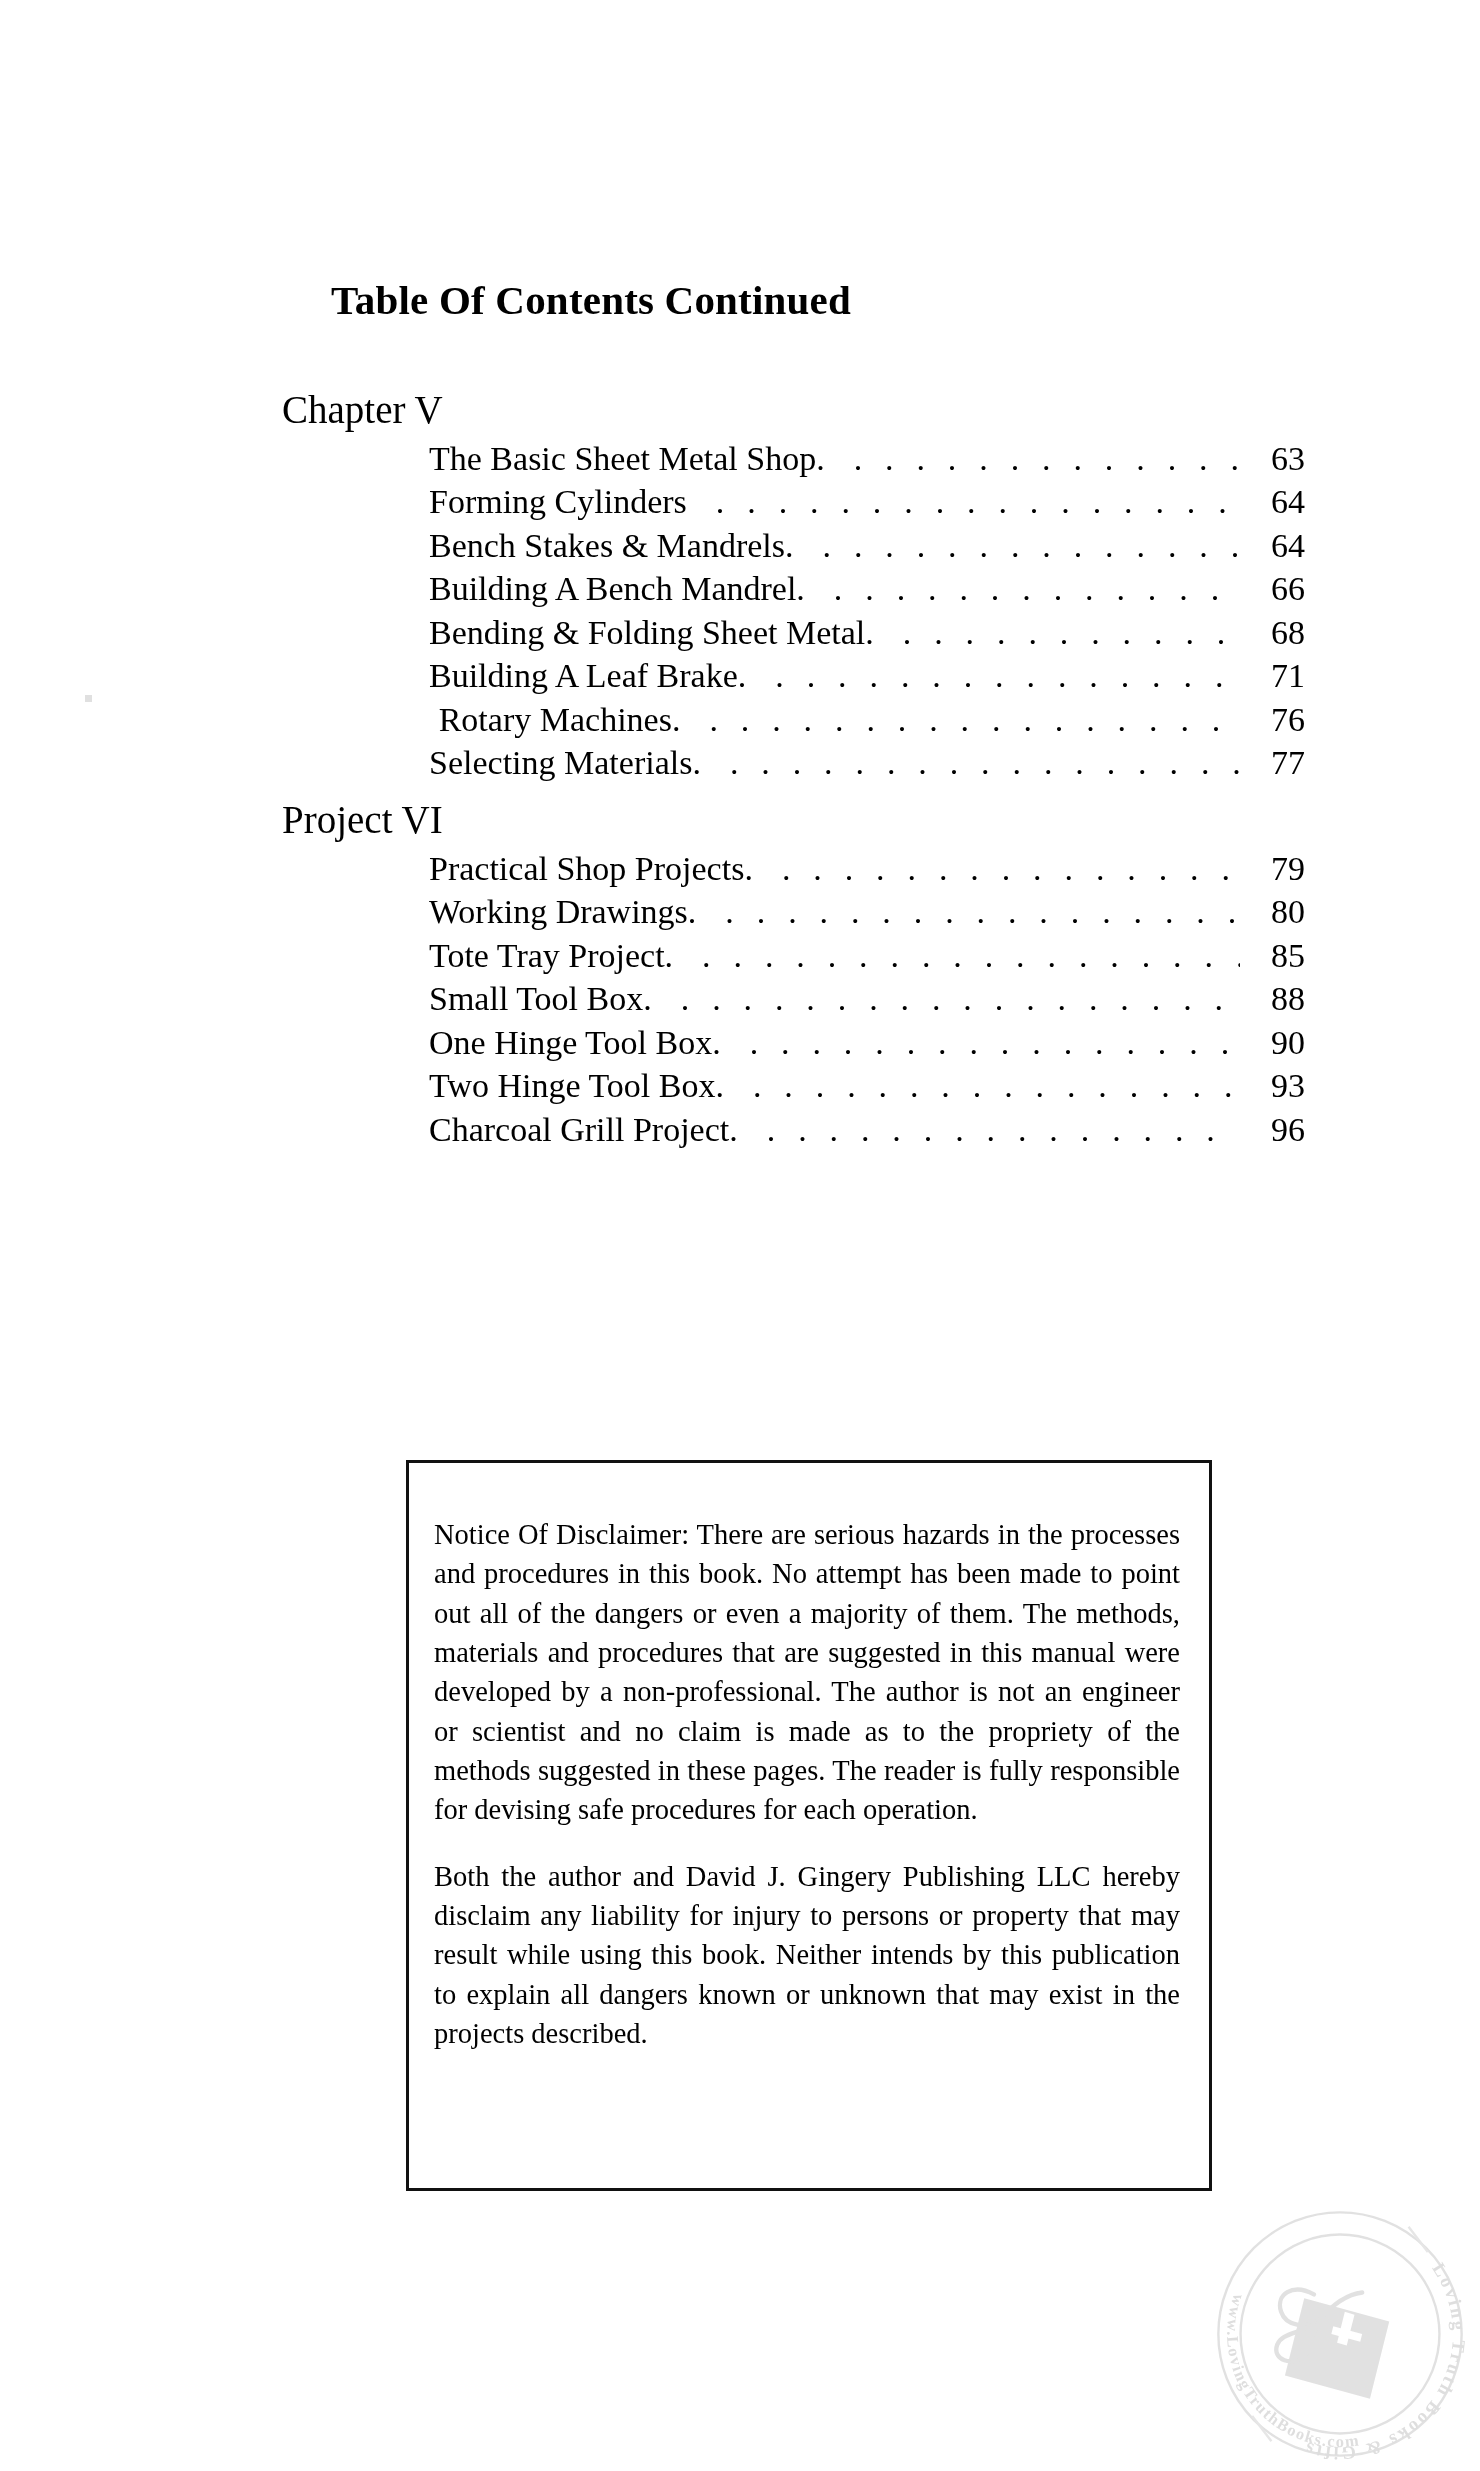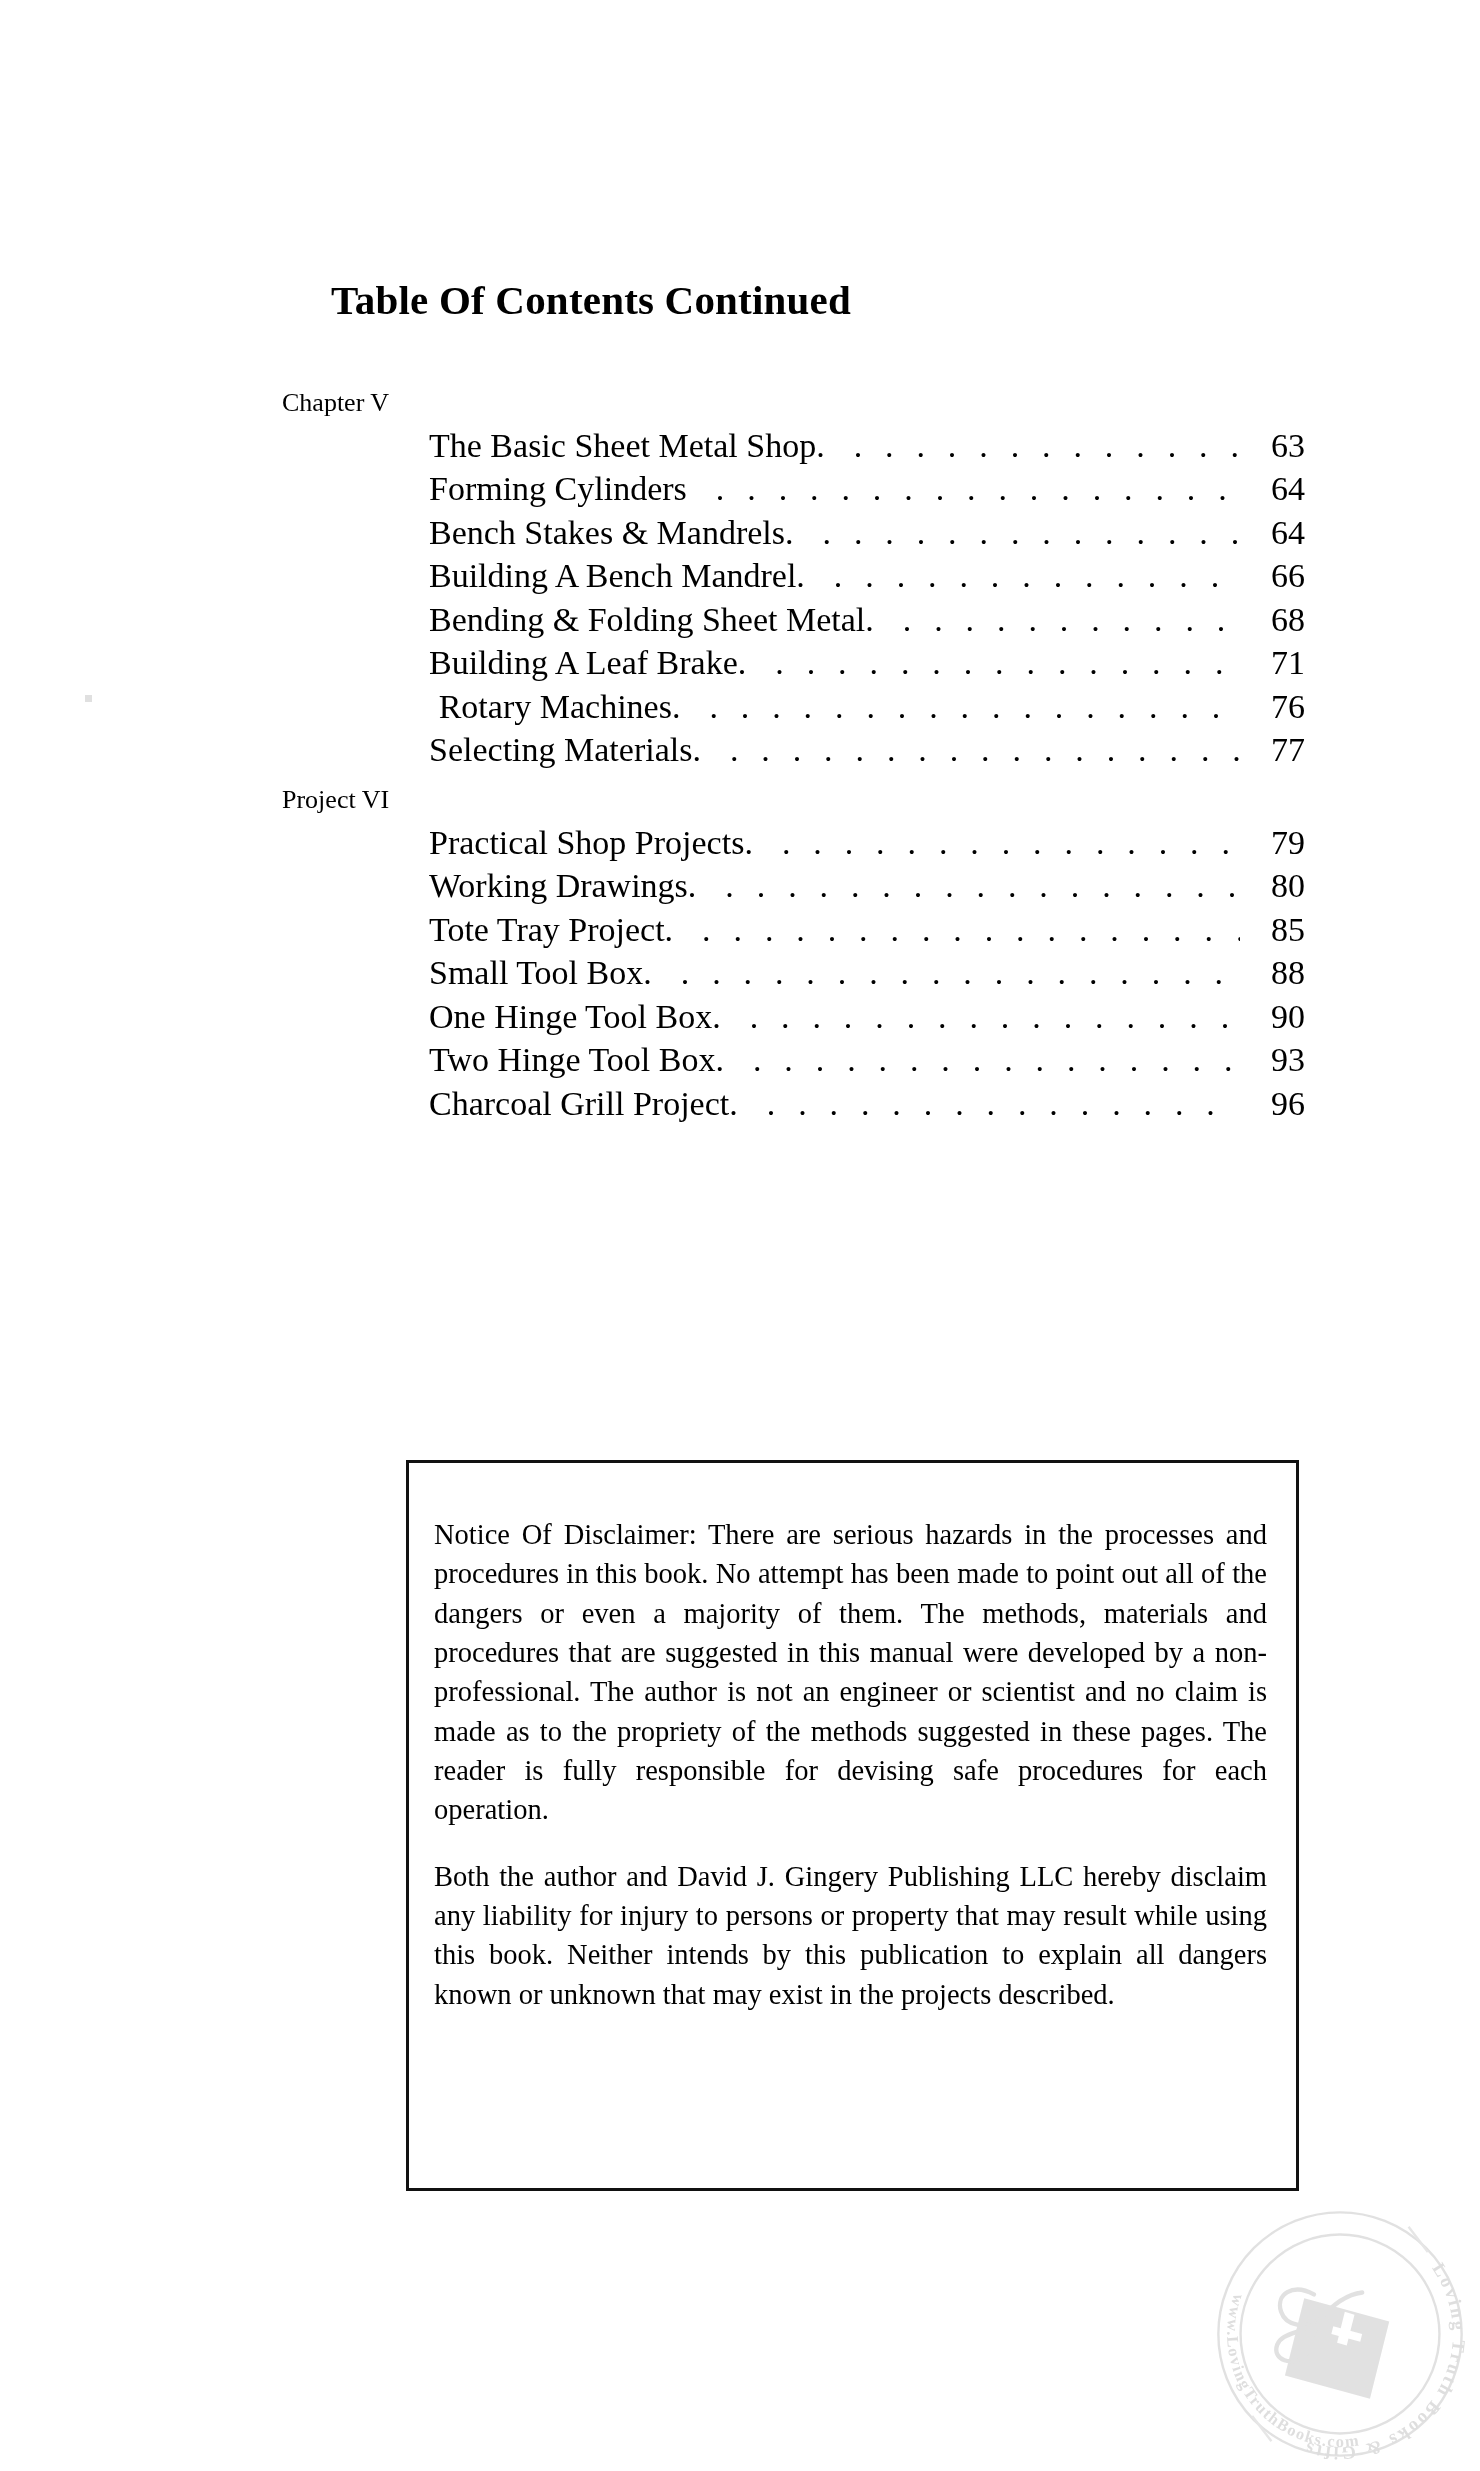--- a/index.html
+++ b/index.html
@@ -33,21 +33,21 @@
   }
 
   
   .toc {
     position: absolute;
     left: 282px;
     top: 390px;
     width: 1023px;
   }
   .chapter-heading {
-    font-size: 26px;
+    font-size: 39px;
     line-height: 1.0;
     margin: 0 0 7.7px 0;
     padding: 0;
     white-space: nowrap;
   }
   .chapter-block {
     margin-bottom: 15.4px;
   }
   .entry-list {
     list-style: none;
@@ -78,21 +78,21 @@
     flex: 0 0 auto;
     text-align: right;
   }
   .entry.lead-space .entry-title { padding-left: 9.7px; }
 
   
   .disclaimer-box {
     position: absolute;
     left: 406px;
     top: 1460px;
-    width: 893px;
+    width: 806px;
     height: 731px;
     box-sizing: border-box;
     border: 3.9px solid #111111;
     background: #ffffff;
   }
   .disclaimer-inner {
     padding: 52px 29px 0 25px;
   }
   .disclaimer-para {
     font-size: 28.5px;

